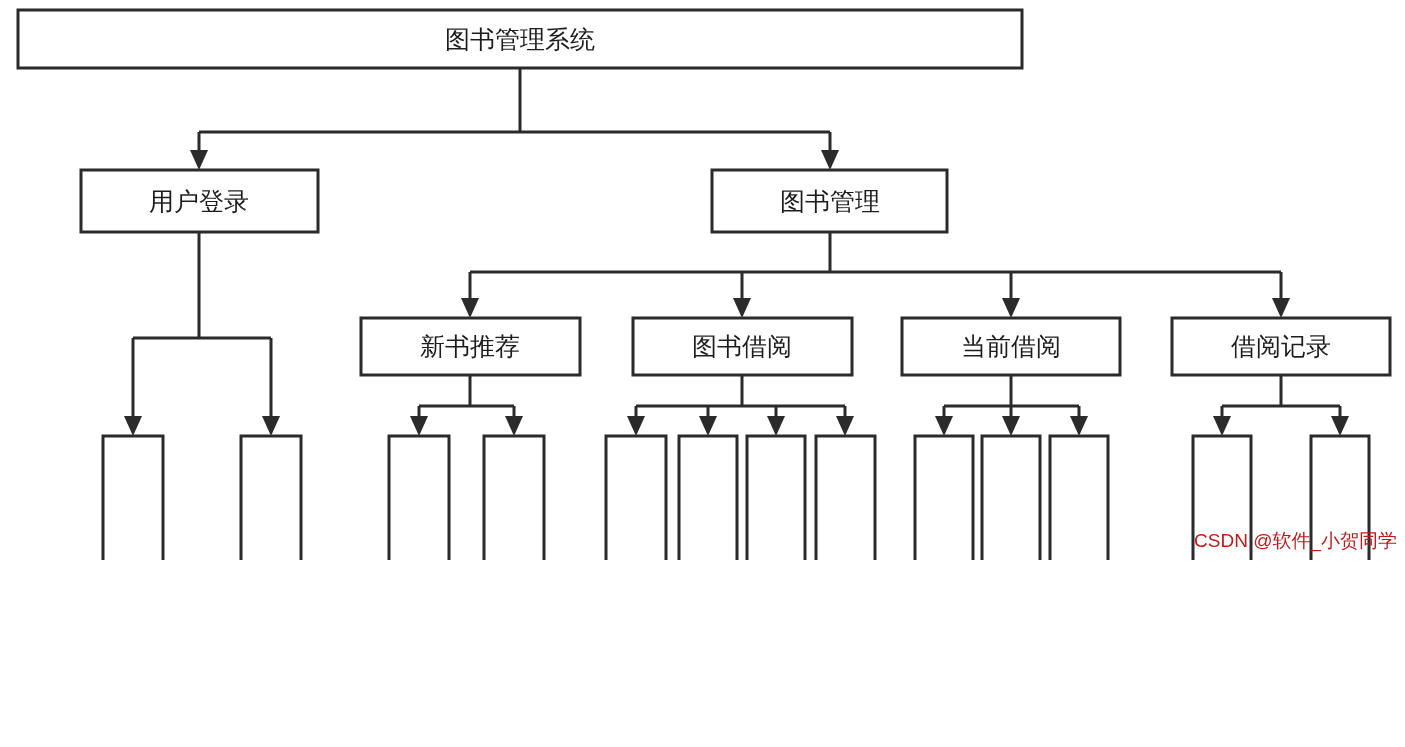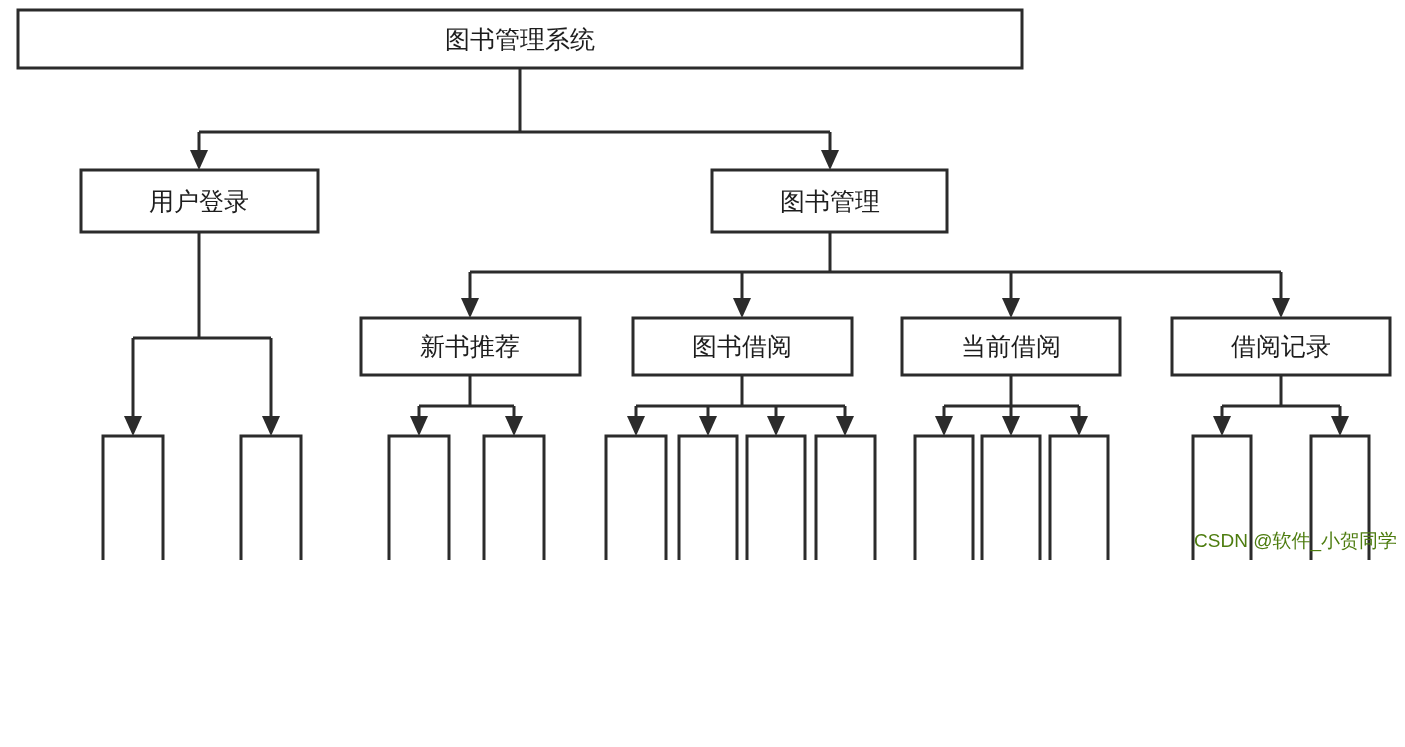--- a/index.html
+++ b/index.html
@@ -64,21 +64,21 @@
     white-space: nowrap;
     pointer-events: none;
     user-select: none;
   }
   .watermark {
     position: absolute;
     right: 8px;
     bottom: 6px;
     font-family: "Liberation Sans", "DejaVu Sans", sans-serif;
     font-size: 19px;
-    color: #4d7c0f;
+    color: #b91c1c;
     white-space: nowrap;
     user-select: none;
   }
 </style>
 </head>
 <body>
 
 <div id="diagram-root">
 
   <svg class="diagram-canvas" viewBox="0 0 1405 747">

